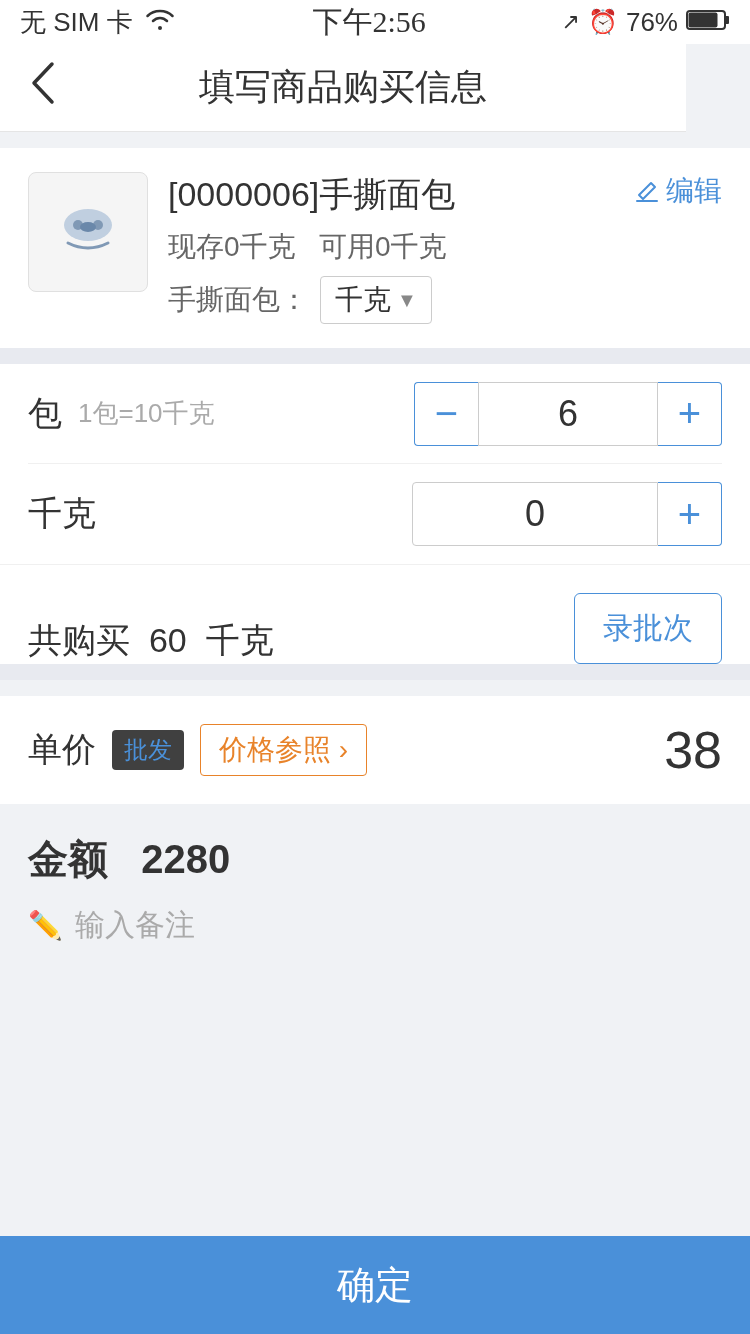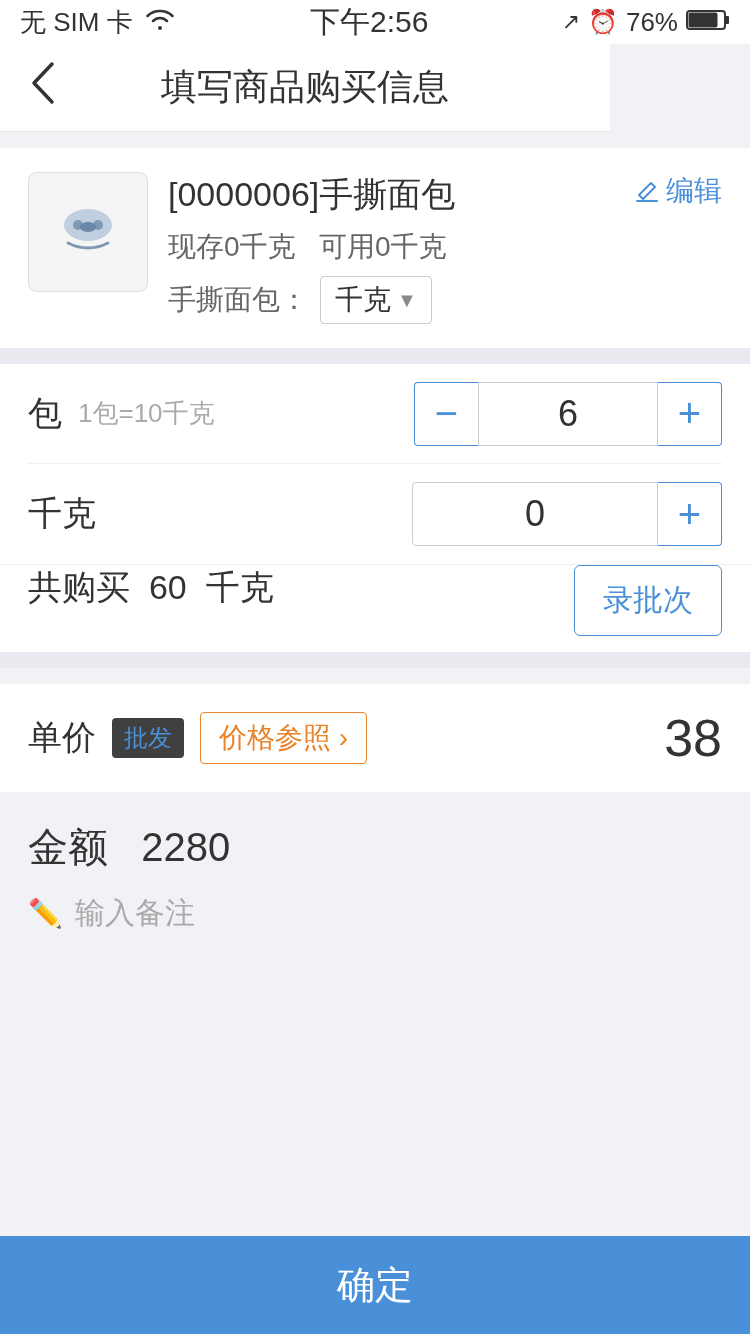--- a/index.html
+++ b/index.html
@@ -27,31 +27,32 @@
     }
     .status-left {
       display: flex;
       align-items: center;
       gap: 10px;
       font-size: 26px;
     }
     .status-center {
       font-size: 30px;
       font-weight: 500;
+      font-family: Liberation Serif, serif;
     }
     .status-right {
       display: flex;
       align-items: center;
       gap: 8px;
       font-size: 26px;
     }
 
     
     .nav-bar {
-      width: 610px;
+      width: 686px;
       height: 88px;
       background: #fff;
       display: flex;
       align-items: center;
       justify-content: center;
       border-bottom: 1px solid #e5e5e5;
       position: relative;
     }
     .nav-back {
       position: absolute;
@@ -206,24 +207,24 @@
       font-size: 36px;
       color: #333;
       outline: none;
       background: #fff;
     }
 
     
     .summary-row {
       background: #fff;
       display: flex;
-      align-items: flex-start;
+      align-items: flex-end;
       justify-content: space-between;
       padding: 0 28px;
-      height: 88px;
+      height: 100px;
       border-top: 1px solid #f0f0f0;
     }
     .summary-text {
       font-size: 34px;
       color: #333;
     }
     .record-btn {
       border: 1.5px solid #4a90d9;
       color: #4a90d9;
       font-size: 30px;
@@ -275,21 +276,21 @@
     }
 
     
     .amount-section {
       background: #f0f2f5;
       padding: 28px 28px 16px;
     }
     .amount-row {
       font-size: 40px;
       color: #333;
-      font-weight: 400;
+      font-weight: 700;
       margin-bottom: 18px;
     }
     .remark-row {
       display: flex;
       align-items: center;
       gap: 12px;
       color: #aaa;
       font-size: 30px;
       cursor: pointer;
     }

